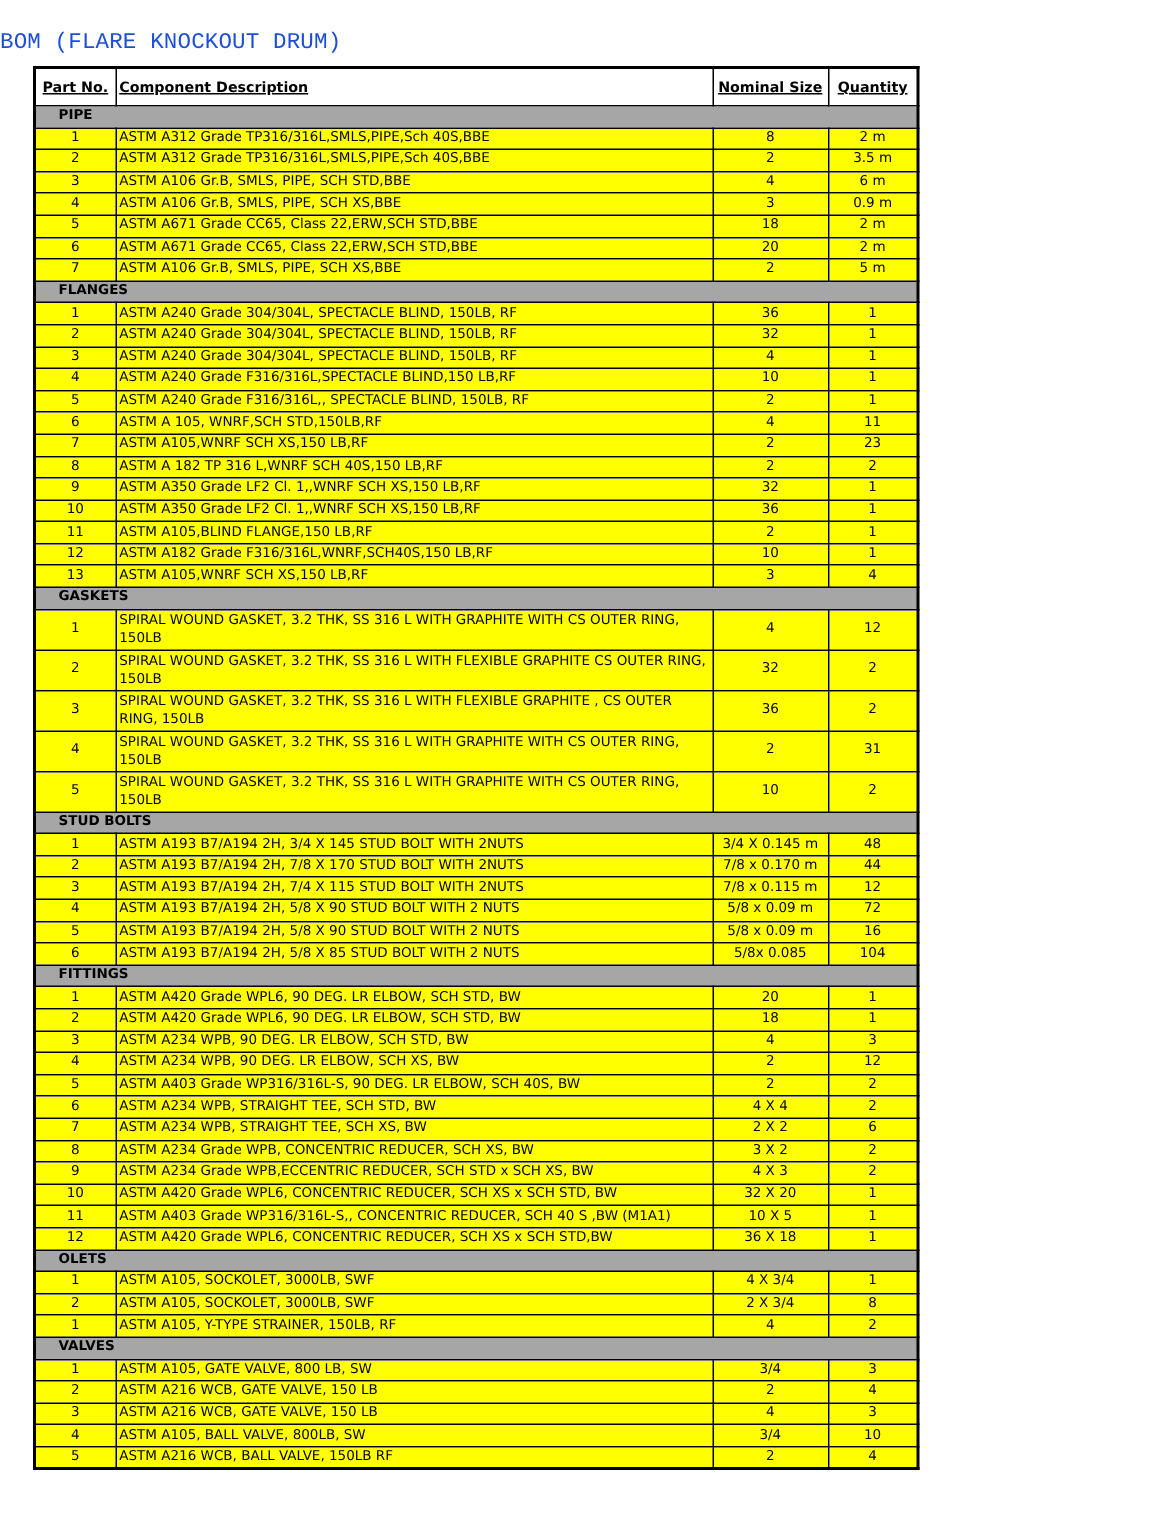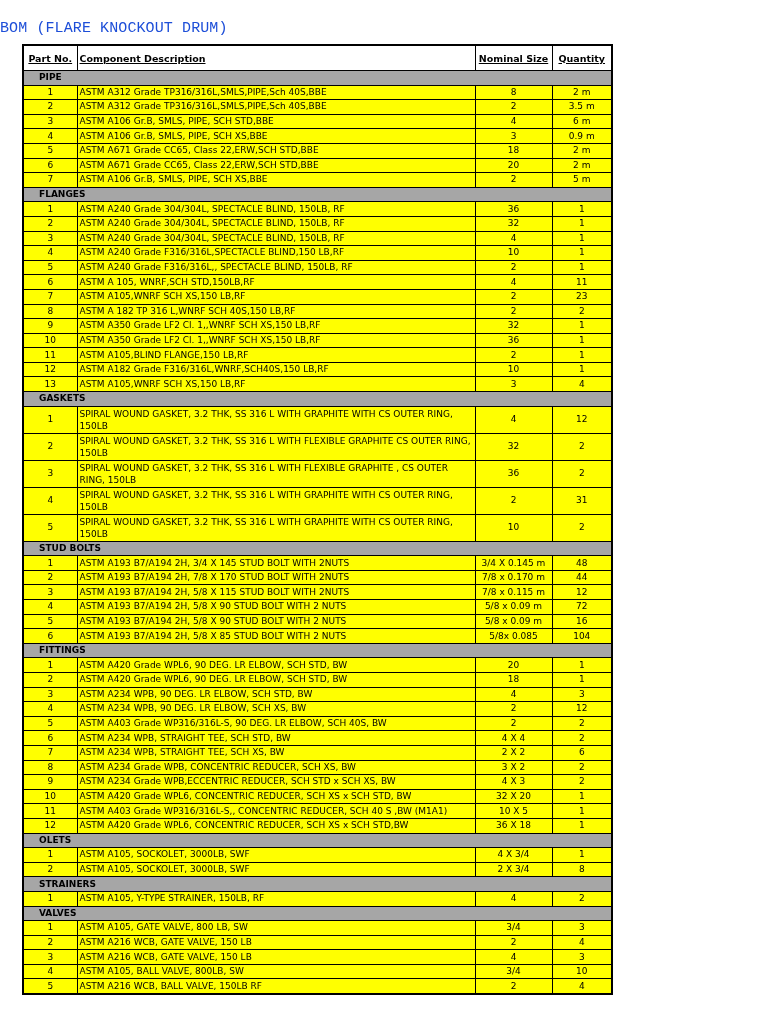--- a/index.html
+++ b/index.html
@@ -209,21 +209,21 @@
         <td class="qty">48</td>
       </tr>
       <tr class="item">
         <td class="no">2</td>
         <td class="desc">ASTM A193 B7/A194 2H, 7/8 X 170 STUD BOLT WITH 2NUTS</td>
         <td class="size">7/8 x 0.170 m</td>
         <td class="qty">44</td>
       </tr>
       <tr class="item">
         <td class="no">3</td>
-        <td class="desc">ASTM A193 B7/A194 2H, 5/8 X 115 STUD BOLT WITH 2NUTS</td>
+        <td class="desc">ASTM A193 B7/A194 2H, 7/4 X 115 STUD BOLT WITH 2NUTS</td>
         <td class="size">7/8 x 0.115 m</td>
         <td class="qty">12</td>
       </tr>
       <tr class="item">
         <td class="no">4</td>
         <td class="desc">ASTM A193 B7/A194 2H, 5/8 X 90 STUD BOLT WITH 2 NUTS</td>
         <td class="size">5/8 x 0.09 m</td>
         <td class="qty">72</td>
       </tr>
       <tr class="item">
@@ -321,23 +321,20 @@
         <td class="desc">ASTM A105, SOCKOLET, 3000LB, SWF</td>
         <td class="size">4 X 3/4</td>
         <td class="qty">1</td>
       </tr>
       <tr class="item">
         <td class="no">2</td>
         <td class="desc">ASTM A105, SOCKOLET, 3000LB, SWF</td>
         <td class="size">2 X 3/4</td>
         <td class="qty">8</td>
       </tr>
-      <tr class="section">
-        <td colspan="4">STRAINERS</td>
-      </tr>
       <tr class="item">
         <td class="no">1</td>
         <td class="desc">ASTM A105, Y-TYPE STRAINER, 150LB, RF</td>
         <td class="size">4</td>
         <td class="qty">2</td>
       </tr>
       <tr class="section">
         <td colspan="4">VALVES</td>
       </tr>
       <tr class="item">

